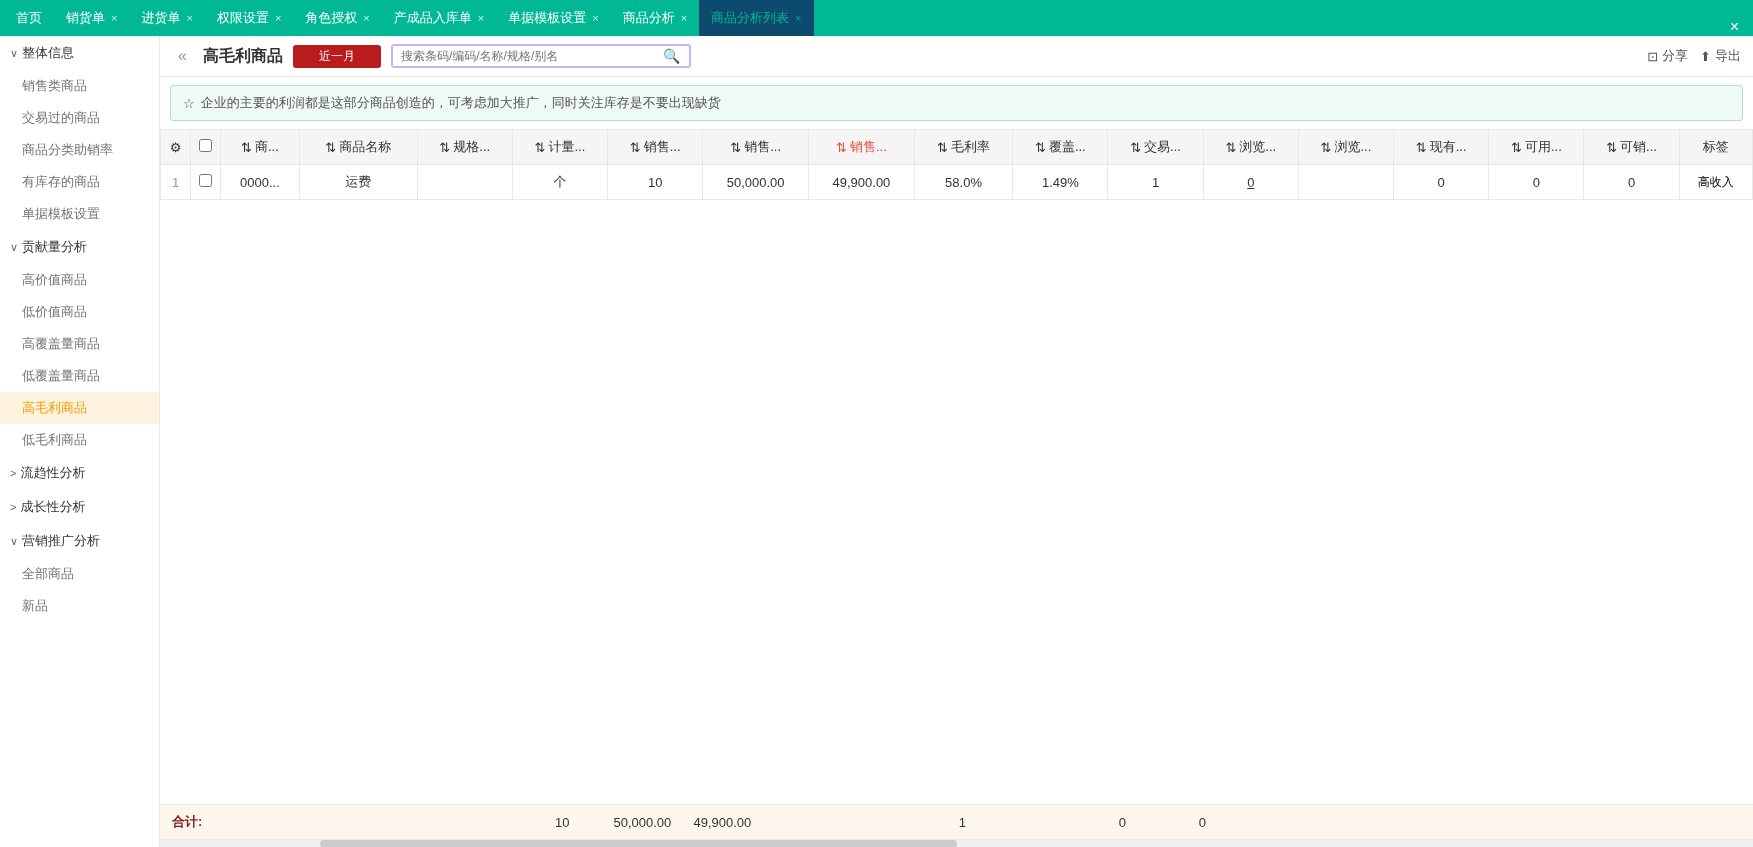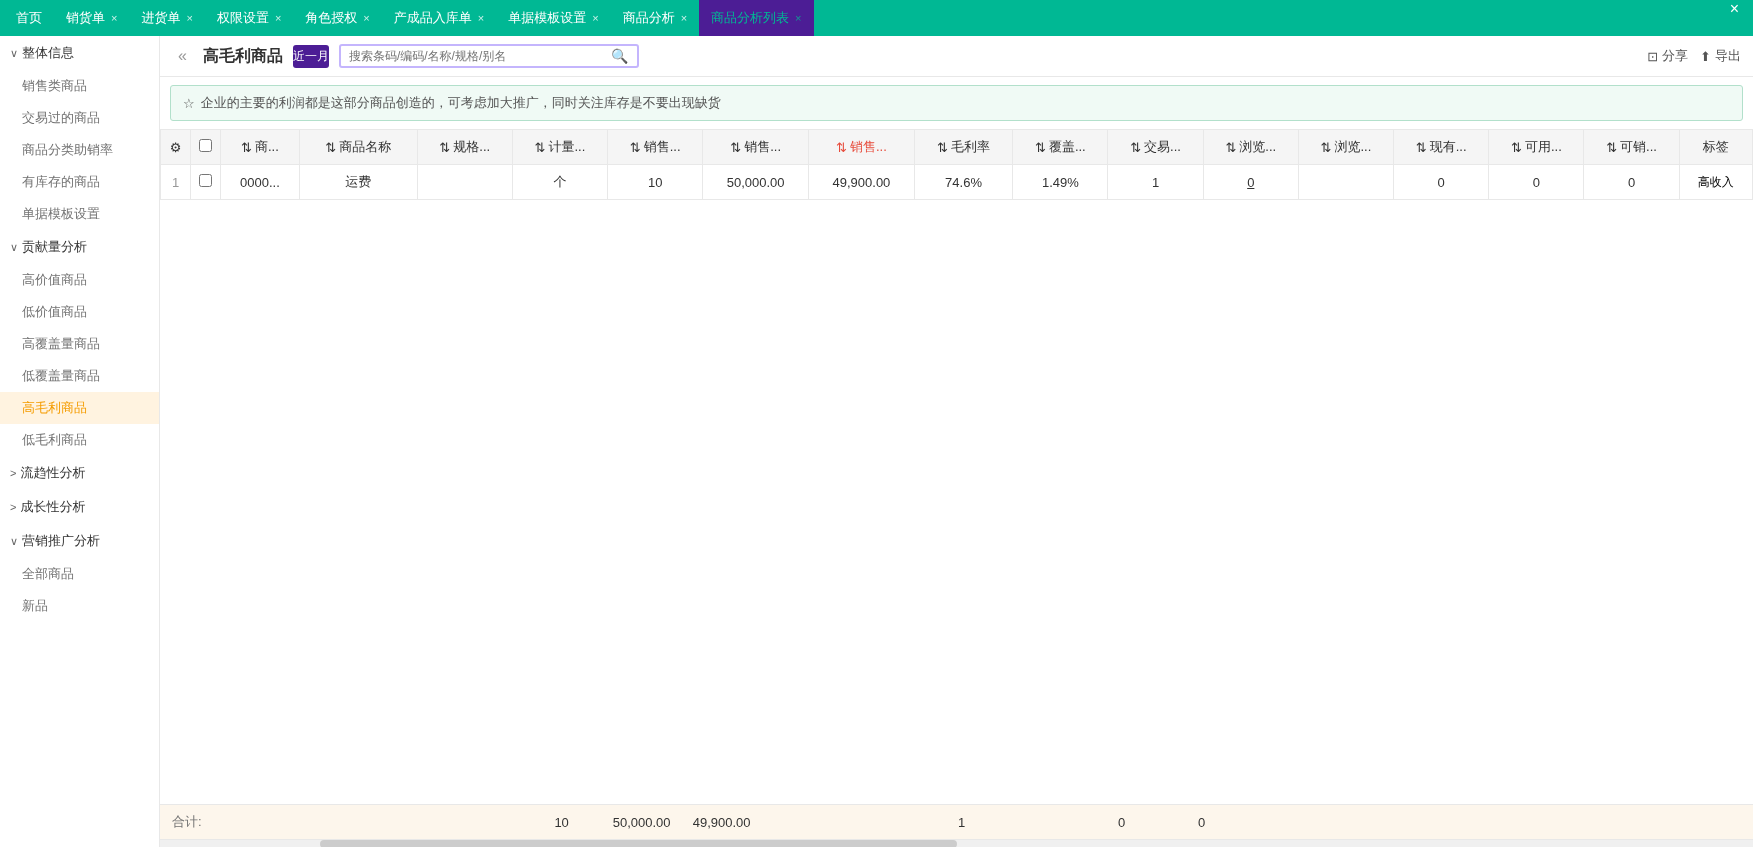--- a/index.html
+++ b/index.html
@@ -1,36 +1,36 @@
 <!DOCTYPE html>
 <html><head>
   <meta charset="utf-8">
   <style>
     * { box-sizing: border-box; margin: 0; padding: 0; font-family: 'Microsoft YaHei', Arial, sans-serif; font-size: 13px; }
     body { background: #f5f5f5; overflow: hidden; }
 
     
     .top-nav {
       display: flex;
-      align-items: flex-start;
+      align-items: flex-end;
       background: #00b894;
       height: 36px;
       padding: 0 4px;
     }
     .top-nav-item {
       display: flex;
       align-items: center;
       padding: 0 12px;
       height: 100%;
       color: #fff;
       cursor: pointer;
       white-space: nowrap;
       font-size: 13px;
     }
-    .top-nav-item.active { background: #4c1d95; color: #00b894; }
+    .top-nav-item.active { background: #0c4a6e; color: #00b894; }
     .top-nav-item .close-icon { margin-left: 6px; font-size: 11px; opacity: 0.8; }
     .nav-close-btn {
       margin-left: auto;
       color: #fff;
       cursor: pointer;
       padding: 0 10px;
       font-size: 16px;
     }
 
     
@@ -87,25 +87,25 @@
       cursor: pointer;
       font-size: 16px;
       padding: 2px 6px;
     }
     .page-title {
       font-size: 16px;
       font-weight: bold;
       color: #333;
     }
     .time-filter-btn {
-      background: #4c1d95;
+      background: #b91c1c;
       color: #fff;
       border: none;
       border-radius: 3px;
-      padding: 3px 0;
+      padding: 3px 26px;
       cursor: pointer;
       font-size: 12px;
     }
     .search-box {
       display: flex;
       align-items: center;
       border: 2px solid #c4b5fd;
       border-radius: 3px;
       padding: 2px 8px;
       flex: 1;
@@ -193,21 +193,21 @@
     .footer-bar {
       background: #fdf6ec;
       border-top: 1px solid #e8e8e8;
       padding: 8px 12px;
       display: flex;
       align-items: center;
       gap: 40px;
       font-size: 13px;
       color: #333;
     }
-    .footer-label { color: #737373; font-weight: normal; }
+    .footer-label { color: #7f1d1d; font-weight: bold; }
     .footer-values {
       display: flex;
       gap: 0;
       flex: 1;
     }
     .footer-cell {
       padding: 0 10px;
       min-width: 80px;
       text-align: center;
     }
@@ -427,21 +427,21 @@
           <tr>
             <td class="num-cell">1</td>
             <td class="checkbox-cell"><input type="checkbox" style=""></td>
             <td>0000...</td>
             <td>运费</td>
             <td></td>
             <td>个</td>
             <td>10</td>
             <td>50,000.00</td>
             <td>49,900.00</td>
-            <td>74.6%</td>
+            <td>58.0%</td>
             <td>1.49%</td>
             <td>1</td>
             <td><span class="underline-link">0</span></td>
             <td></td>
             <td>0</td>
             <td>0</td>
             <td>0</td>
             <td><span class="tag-high-income">高收入</span></td>
           </tr>
         </tbody>

